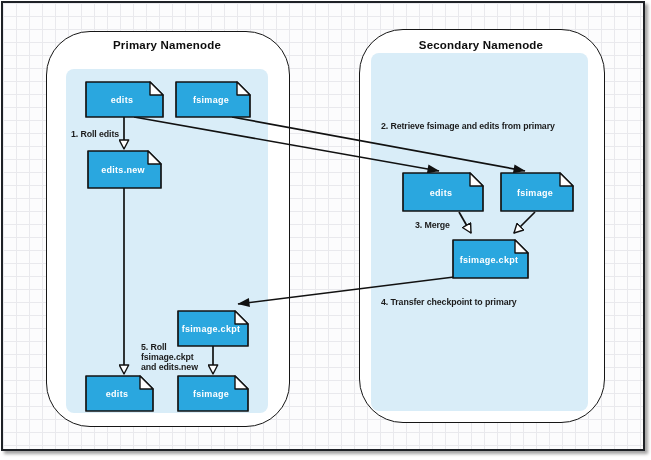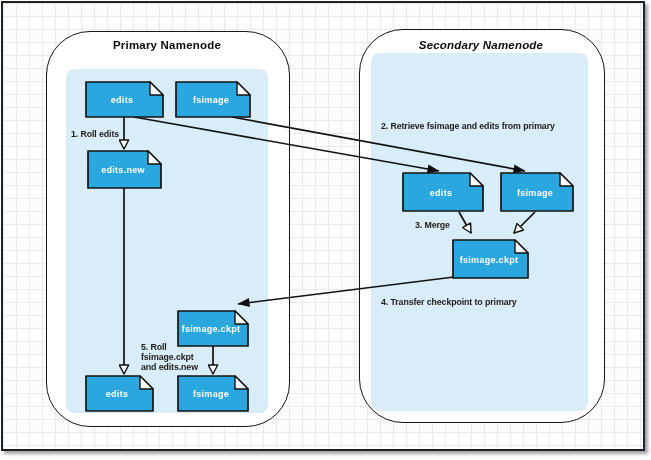--- a/index.html
+++ b/index.html
@@ -22,21 +22,21 @@
     position:absolute;background:#ffffff;border:1.6px solid #161616;
     border-radius:44px;
   }
   .container-primary{left:43px;top:28px;width:242px;height:394px;}
   .container-secondary{left:356px;top:26px;width:244px;height:392px;}
   .node-title{
     position:absolute;text-align:center;
     font-size:11.5px;font-weight:800;color:#0d0d0d;letter-spacing:.2px;
   }
   .title-primary{left:43px;top:36px;width:242px;}
-  .title-secondary{left:356px;top:36px;width:244px;font-style:italic;}
+  .title-secondary{left:356px;top:36px;width:244px;}
   .panel{
     position:absolute;background:#d9edf8;border-radius:8px;
   }
   .panel-primary{left:63px;top:66px;width:202px;height:344px;}
   .panel-secondary{left:368px;top:50px;width:217px;height:358px;}
   svg.overlay{position:absolute;left:0;top:0;}
   .doc{fill:#2aa7df;stroke:#131313;stroke-width:1.7;stroke-linejoin:round;}
   .fold{fill:#ffffff;stroke:#131313;stroke-width:1.4;stroke-linejoin:round;}
   .doc-label{
     font-family:"Liberation Sans",sans-serif;font-size:9px;font-weight:700;

